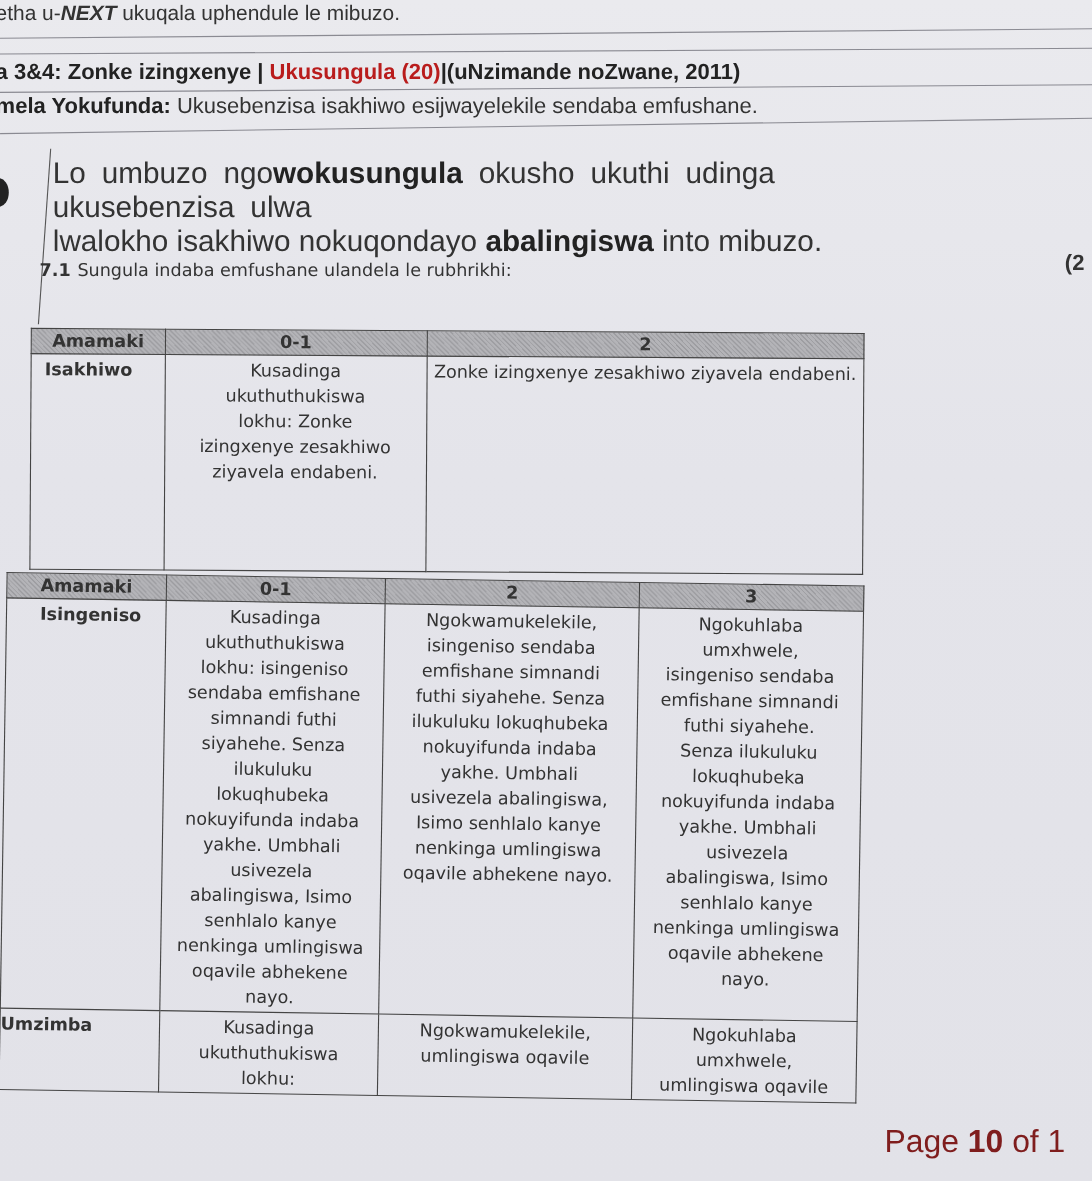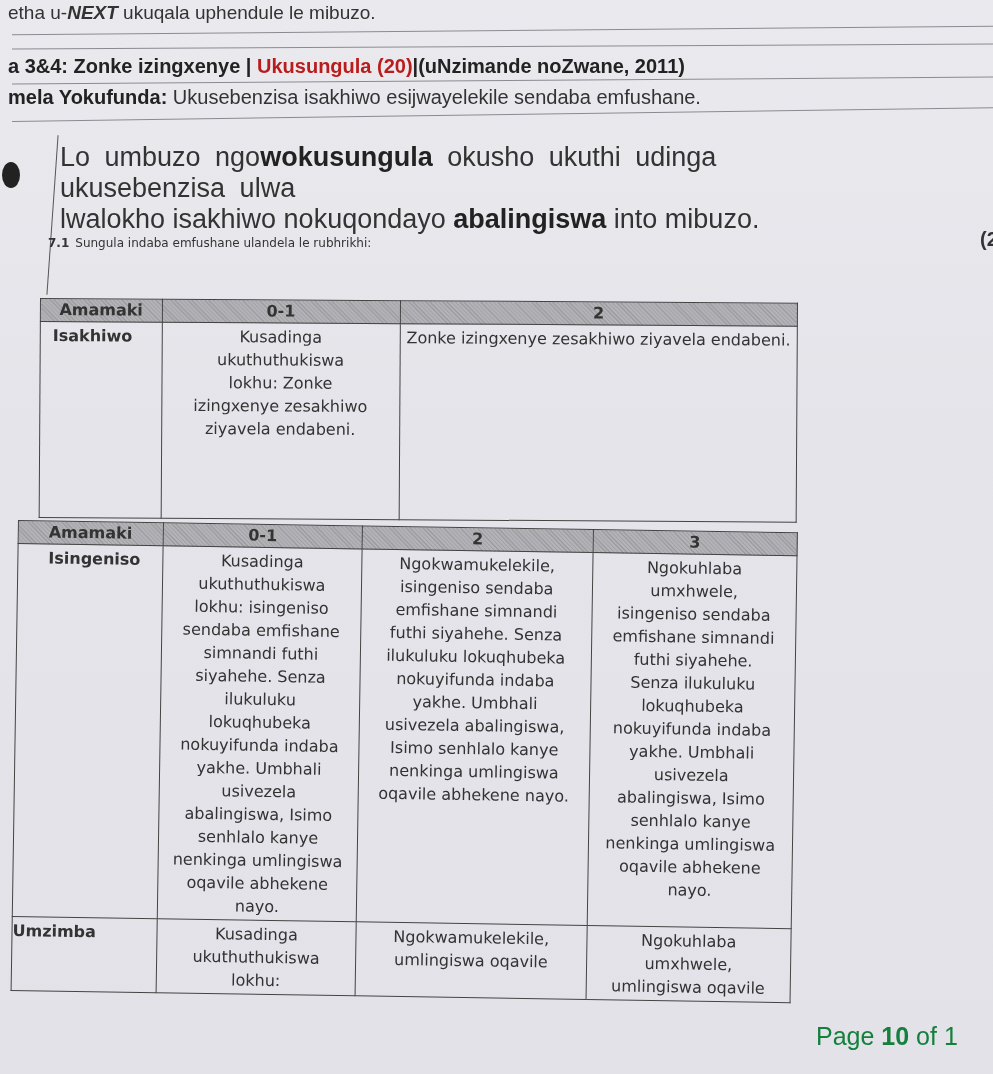--- a/index.html
+++ b/index.html
@@ -1,48 +1,48 @@
 <!DOCTYPE html>
 <html><head>
 <meta charset="utf-8">
 <style>
   html, body { margin:0; padding:0; }
   body {
     width:993px; height:1074px; overflow:hidden; position:relative;
     background: linear-gradient(180deg, #eaeaee 0%, #e4e4ea 40%, #e2e2e8 100%);
     font-family: "Liberation Sans", sans-serif; color:#2a2a30;
   }
-  .page { position:absolute; left:12px; top:0; width:786px; height:1074px; }
+  .page { position:absolute; left:0; top:0; width:786px; height:1074px; }
   .hline { position:absolute; height:1px; background:#8a8a92; }
   .line-text { position:absolute; white-space:nowrap; }
   .t1 { left:-4px; top:2px; font-size:19px; color:#333; }
   .t1 .next { font-weight:bold; font-style:italic; }
   .t2 { left:-4px; top:55px; font-size:20px; font-weight:bold; color:#222; }
   .t2 .grey { color:#b91c1c; font-weight:bold; }
   .t3 { left:-4px; top:86px; font-size:20px; color:#333; }
   .t3 b { color:#222; }
   .vline { position:absolute; width:1px; background:#555; }
   .para { position:absolute; left:48px; top:142px; font-size:27px; color:#333; line-height:31px; }
   .para b { color:#222; }
   .tab-marker { position:absolute; left:-10px; top:162px; width:18px; height:26px; border-radius:50%; background:#222; }
-  .q71 { position:absolute; left:36px; top:236px; font-family:"DejaVu Sans", sans-serif; font-size:12px; color:#333; white-space:nowrap; }
+  .q71 { position:absolute; left:36px; top:236px; font-family:"DejaVu Sans", sans-serif; font-size:16px; color:#333; white-space:nowrap; }
   .q71 b { font-weight:bold; margin-right:6px; }
   .marks { position:absolute; left:968px; top:228px; font-size:20px; font-weight:bold; color:#333; }
 
   
   .rub { position:absolute; border-collapse:collapse; font-family:"DejaVu Sans", sans-serif; font-size:16px; color:#333; }
   .rub td, .rub th { border:1px solid #444; vertical-align:top; text-align:center; line-height:23px; padding:2px 4px; }
   .rub th {
     background: repeating-linear-gradient(45deg, #9c9ca0 0px, #9c9ca0 1px, #b4b4b8 1px, #b4b4b8 3px);
     font-weight:bold; color:#333; padding:0 4px; height:22px; line-height:22px;
   }
   .rub td.crit { font-weight:bold; text-align:left; padding-left:12px; }
   #tbl1 { left:28px; top:298px; transform:rotate(0.35deg); transform-origin:left top; }
   #tbl2 { left:6px; top:520px; transform:rotate(0.9deg); transform-origin:left top; }
-  .pageno { position:absolute; left:804px; top:1022px; font-size:25px; color:#15803d; white-space:nowrap; }
+  .pageno { position:absolute; left:804px; top:1022px; font-size:29px; color:#7f1d1d; white-space:nowrap; }
   .pageno b { font-weight:bold; }
 </style>
 </head>
 <body>
 
 <div class="page">
 
   <div class="line-text t1">
     <span>etha u-</span><span class="next">NEXT</span><span> ukuqala uphendule le mibuzo.</span>
   </div>

